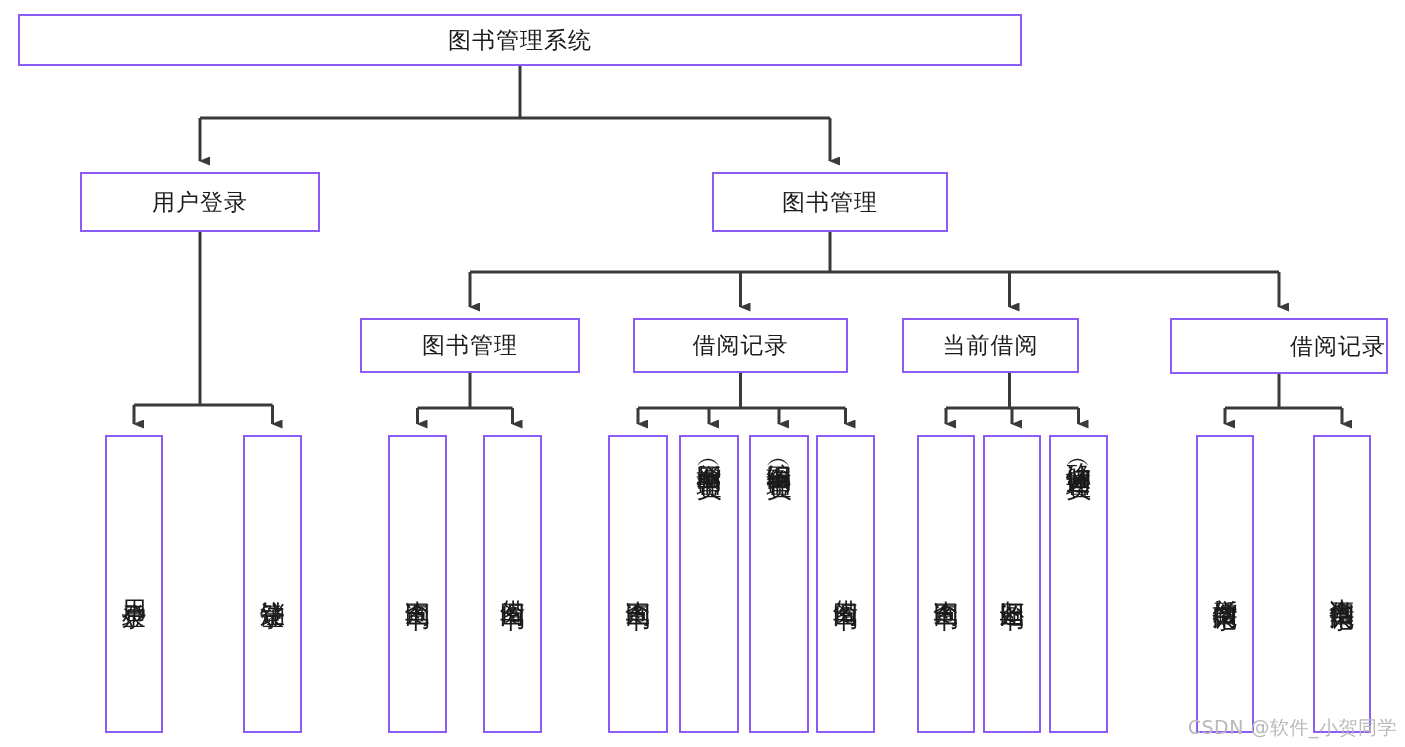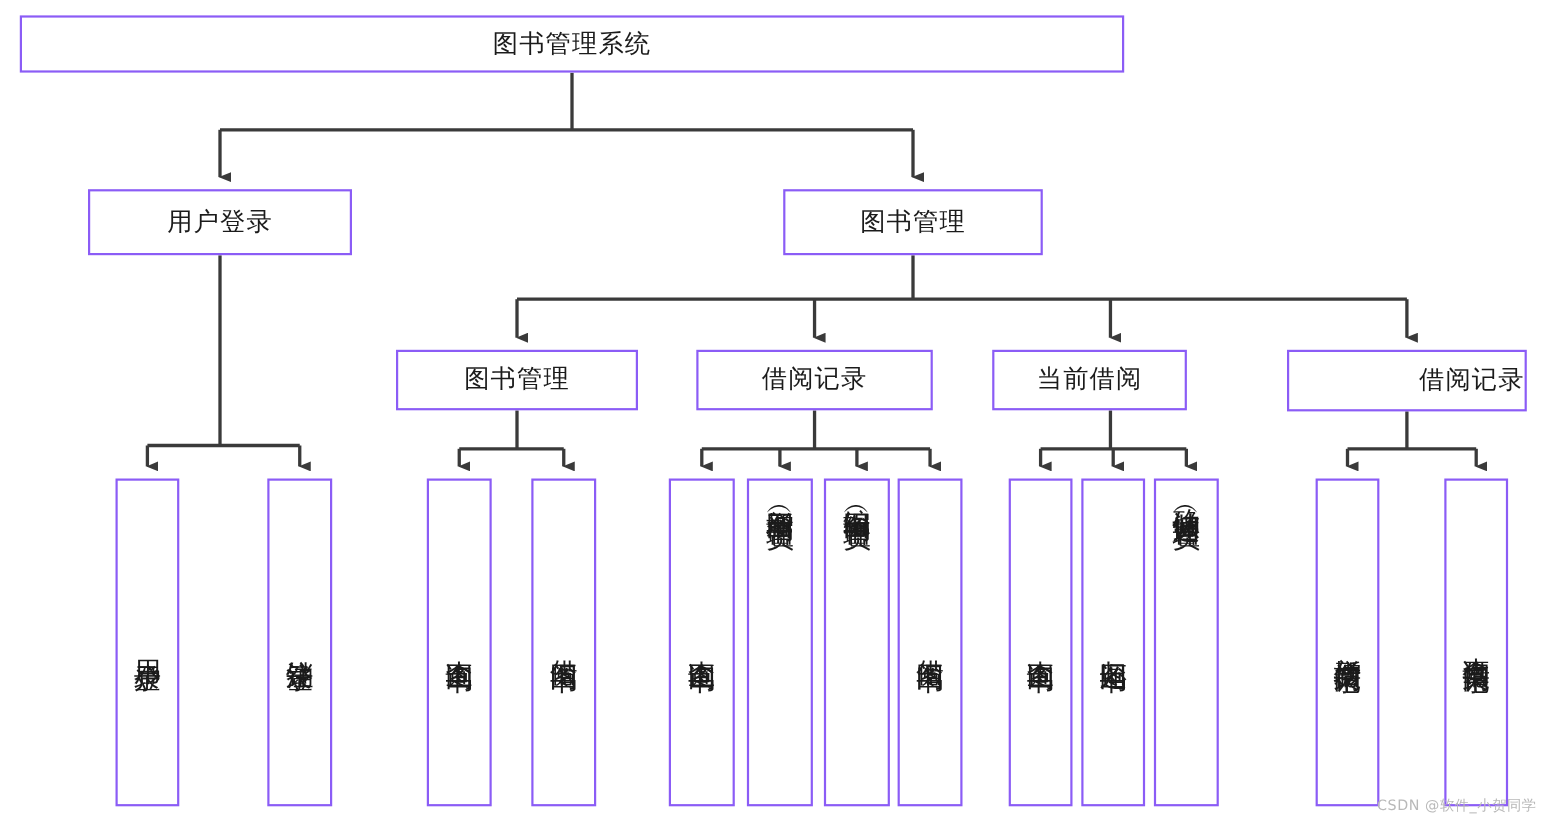--- a/index.html
+++ b/index.html
@@ -52,21 +52,21 @@
     letter-spacing: 2px;
     max-height: 100%;
   }
   .node-v.align-top {
     align-items: flex-start;
   }
   #watermark {
     position: absolute;
     right: 8px;
     bottom: 6px;
-    font-size: 13px;
+    font-size: 19px;
     color: #b9b9b9;
     letter-spacing: 0.5px;
     white-space: nowrap;
     pointer-events: none;
   }
 </style>
 </head>
 <body>
 
 <div id="diagram-root">

